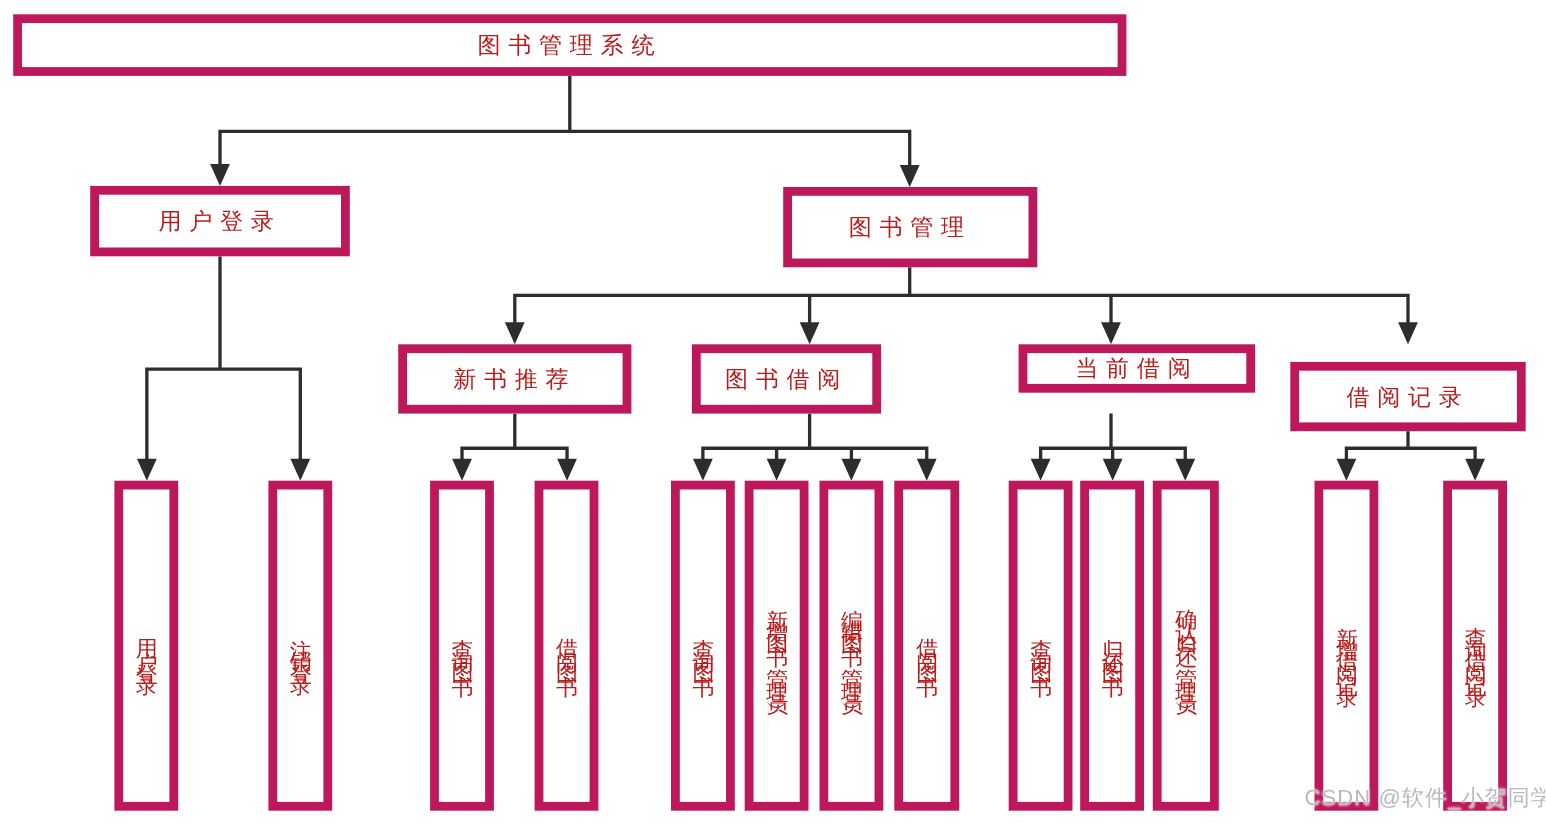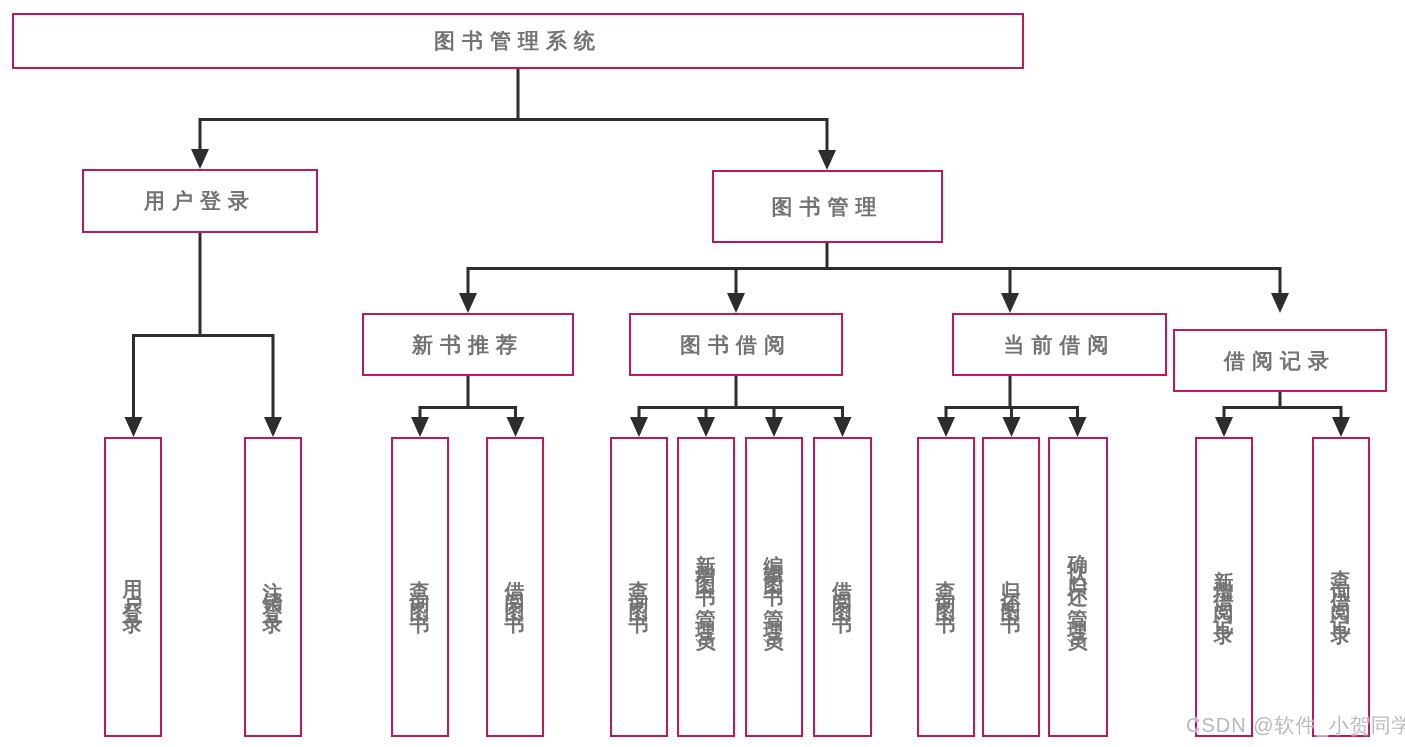--- a/index.html
+++ b/index.html
@@ -13,30 +13,29 @@
   }
   .connector-svg {
     position: absolute;
     left: 0; top: 0;
     z-index: 1;
   }
   .box {
     position: absolute;
     box-sizing: border-box;
     background: #ffffff;
-    border: 2px solid #be185d;
+    border: 8px solid #be185d;
     display: flex;
     align-items: center;
     justify-content: center;
-    color: #737373;
+    color: #b91c1c;
     font-size: 21px;
     letter-spacing: 7px;
     white-space: nowrap;
     z-index: 2;
-    font-weight: bold;
   }
   .box-v {
     writing-mode: vertical-rl;
     text-orientation: mixed;
     font-size: 20px;
     letter-spacing: 11px;
     white-space: normal;
     line-height: 54px;
   }
   .watermark {
@@ -87,22 +86,22 @@
              M1215 417 L1233 417 L1224 437 Z
              M1332 417 L1350 417 L1341 437 Z"></path>
   </svg>
 
   <div class="box" style="left:12px; top:13px; width:1012px; height:56px;">图书管理系统</div>
 
   <div class="box" style="left:82px; top:169px; width:236px; height:64px;">用户登录</div>
   <div class="box" style="left:712px; top:170px; width:231px; height:73px;">图书管理</div>
 
   <div class="box" style="left:362px; top:313px; width:212px; height:63px;">新书推荐</div>
-  <div class="box" style="left:629px; top:313px; width:214px; height:63px;">图书借阅</div>
-  <div class="box" style="left:952px; top:313px; width:215px; height:63px;">当前借阅</div>
+  <div class="box" style="left:629px; top:313px; width:172px; height:63px;">图书借阅</div>
+  <div class="box" style="left:926px; top:313px; width:215px; height:44px;">当前借阅</div>
   <div class="box" style="left:1173px; top:313px; width:214px; height:63px;margin-top:16px;">借阅记录</div>
 
   <div class="box box-v" style="left:104px; top:437px; width:58px; height:300px;">用户登录</div>
   <div class="box box-v" style="left:244px; top:437px; width:58px; height:300px;">注销登录</div>
 
   <div class="box box-v" style="left:391px; top:437px; width:58px; height:300px;">查询图书</div>
   <div class="box box-v" style="left:486px; top:437px; width:58px; height:300px;">借阅图书</div>
 
   <div class="box box-v" style="left:610px; top:437px; width:58px; height:300px;">查询图书</div>
   <div class="box box-v" style="left:677px; top:437px; width:58px; height:300px;">新增图书（管理员）</div>

